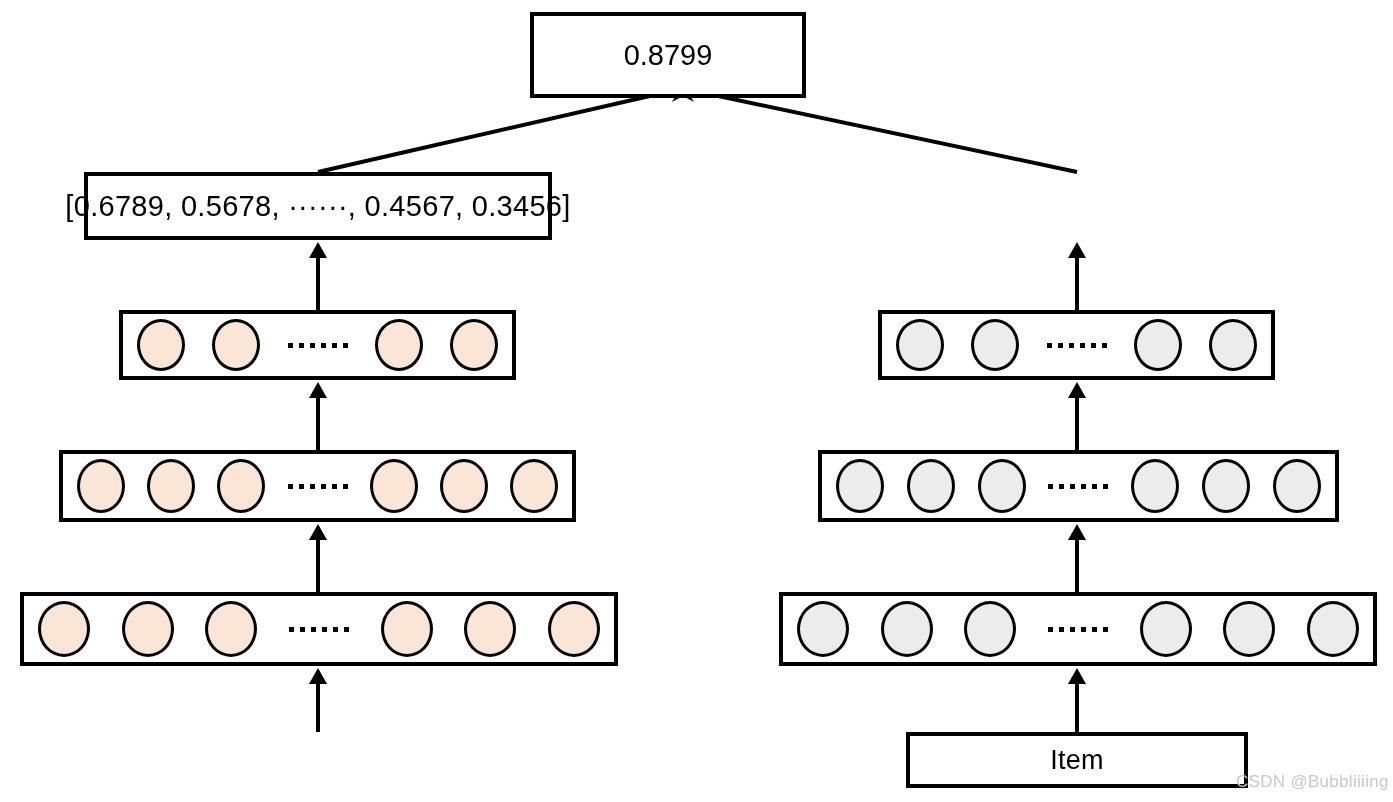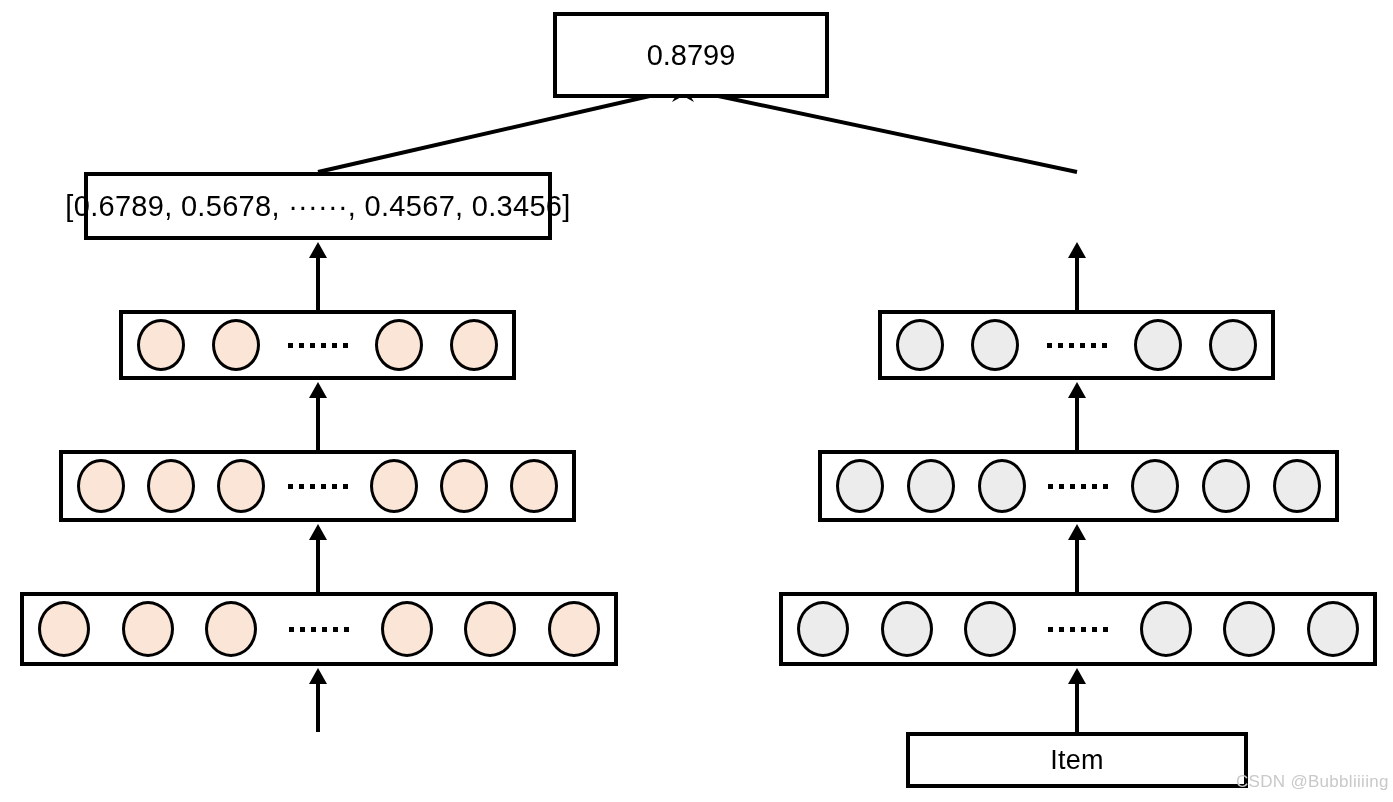--- a/index.html
+++ b/index.html
@@ -106,21 +106,21 @@
 <body>
 
 <div id="canvas">
 
   <svg class="diag" width="1393" height="802">
     <line x1="318" y1="172" x2="676" y2="90" stroke="#000" stroke-width="4"></line>
     <line x1="1077" y1="172" x2="690" y2="90" stroke="#000" stroke-width="4"></line>
     <polygon points="683,84 672,102 683,96 694,102" fill="#000"></polygon>
   </svg>
 
-  <div class="box" style="left:553px; top:12px; width:276px; height:86px;">
+  <div class="box" style="left:530px; top:12px; width:276px; height:86px;">
     <span class="score-label">0.8799</span>
   </div>
 
   <div class="box" style="left:84px; top:172px; width:468px; height:68px;">
     <span class="vector-label">[0.6789, 0.5678, ······, 0.4567, 0.3456]</span>
   </div>
 
   <div class="arrow-v" style="left:316px; top:256px; height:56px;"></div>
   <div class="arrow-head-up" style="left:309px; top:242px;"></div>
 

